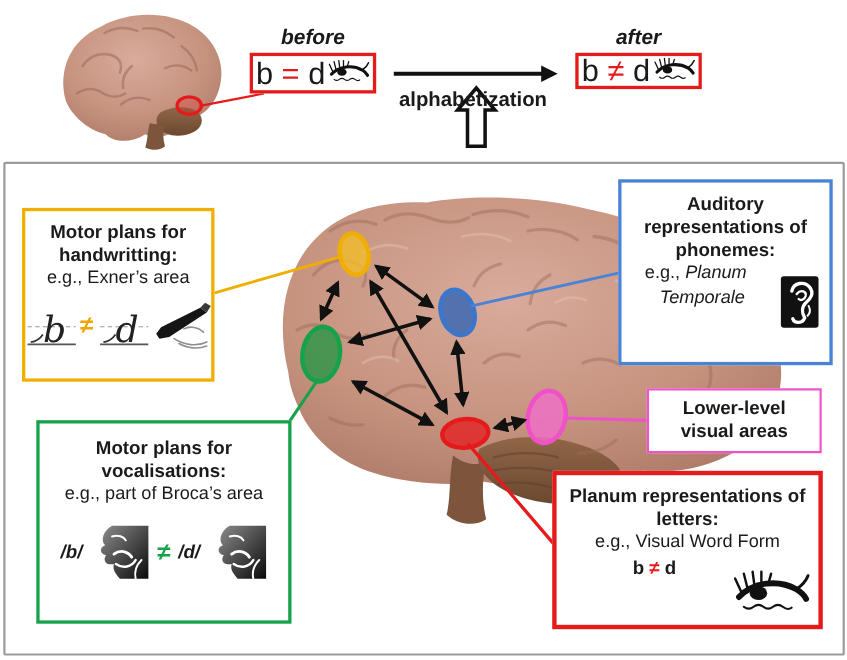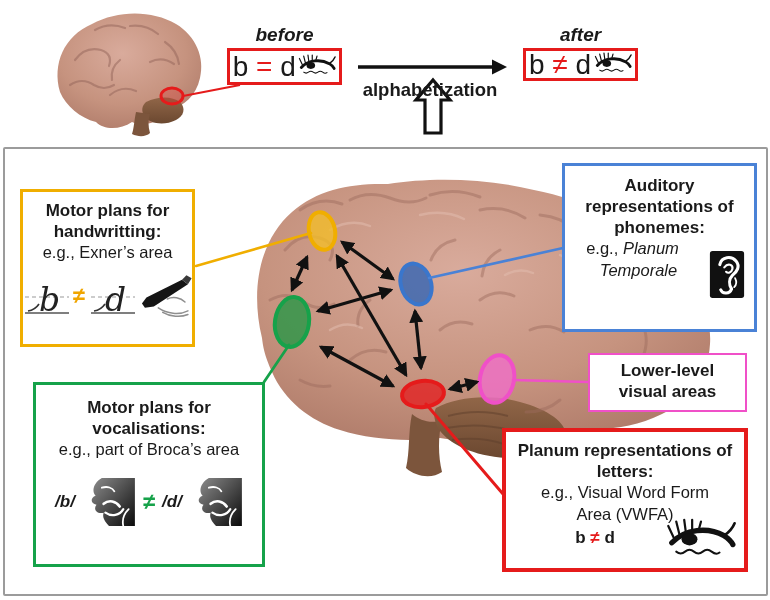--- a/index.html
+++ b/index.html
@@ -272,21 +272,20 @@
 
   <div class="box" style="left:588px;top:353px;width:159px;height:59px;border:2.5px solid #F050C8;padding-top:5px;">
     <div class="bt">Lower-level</div>
     <div class="bt">visual areas</div>
   </div>
 
   <div class="box" style="left:502px;top:428px;width:246px;height:144px;border:4px solid #E51B1B;padding-top:8px;">
     <div class="bt">Planum representations of</div>
     <div class="bt">letters:</div>
     <div class="br">e.g., Visual Word Form</div>
-    <div class="br">Area (VWFA)</div>
     <div class="formula" style="margin-top:3px;margin-right:60px;">
       <span>b</span> <span class="red">≠</span> <span>d</span>
     </div>
     <svg width="74" height="46" style="position:absolute;right:6px;bottom:4px;">
         <use href="#sym-eye"></use>
       </svg>
   </div>
 
 </div>
 

